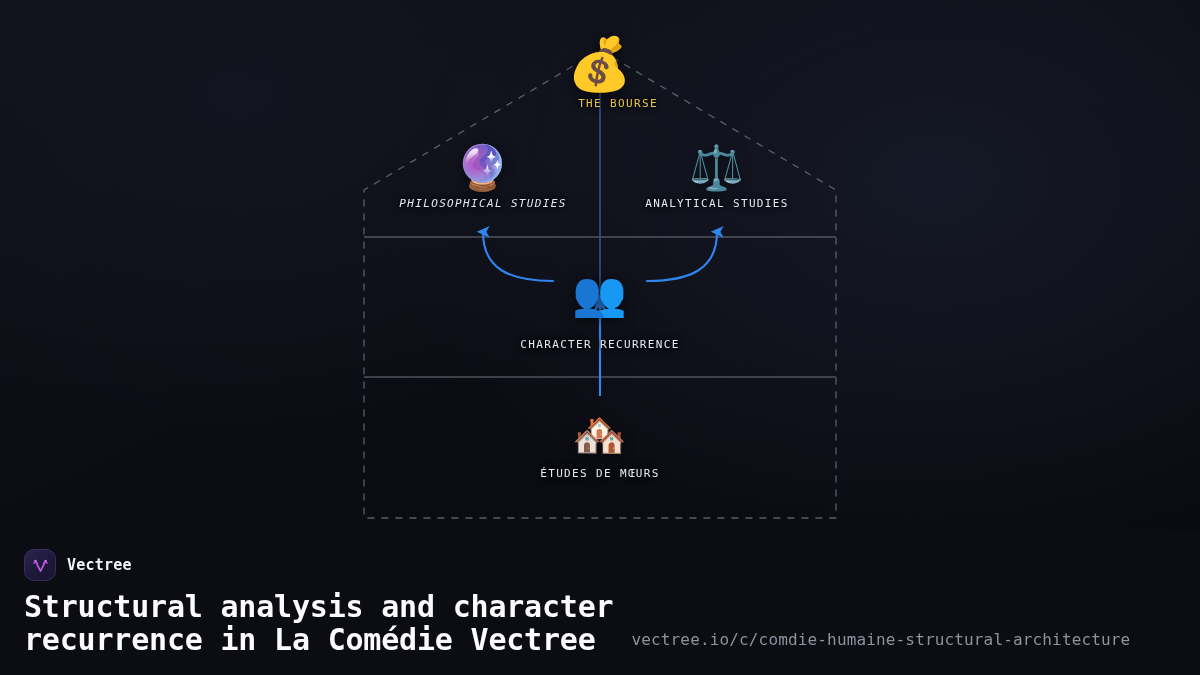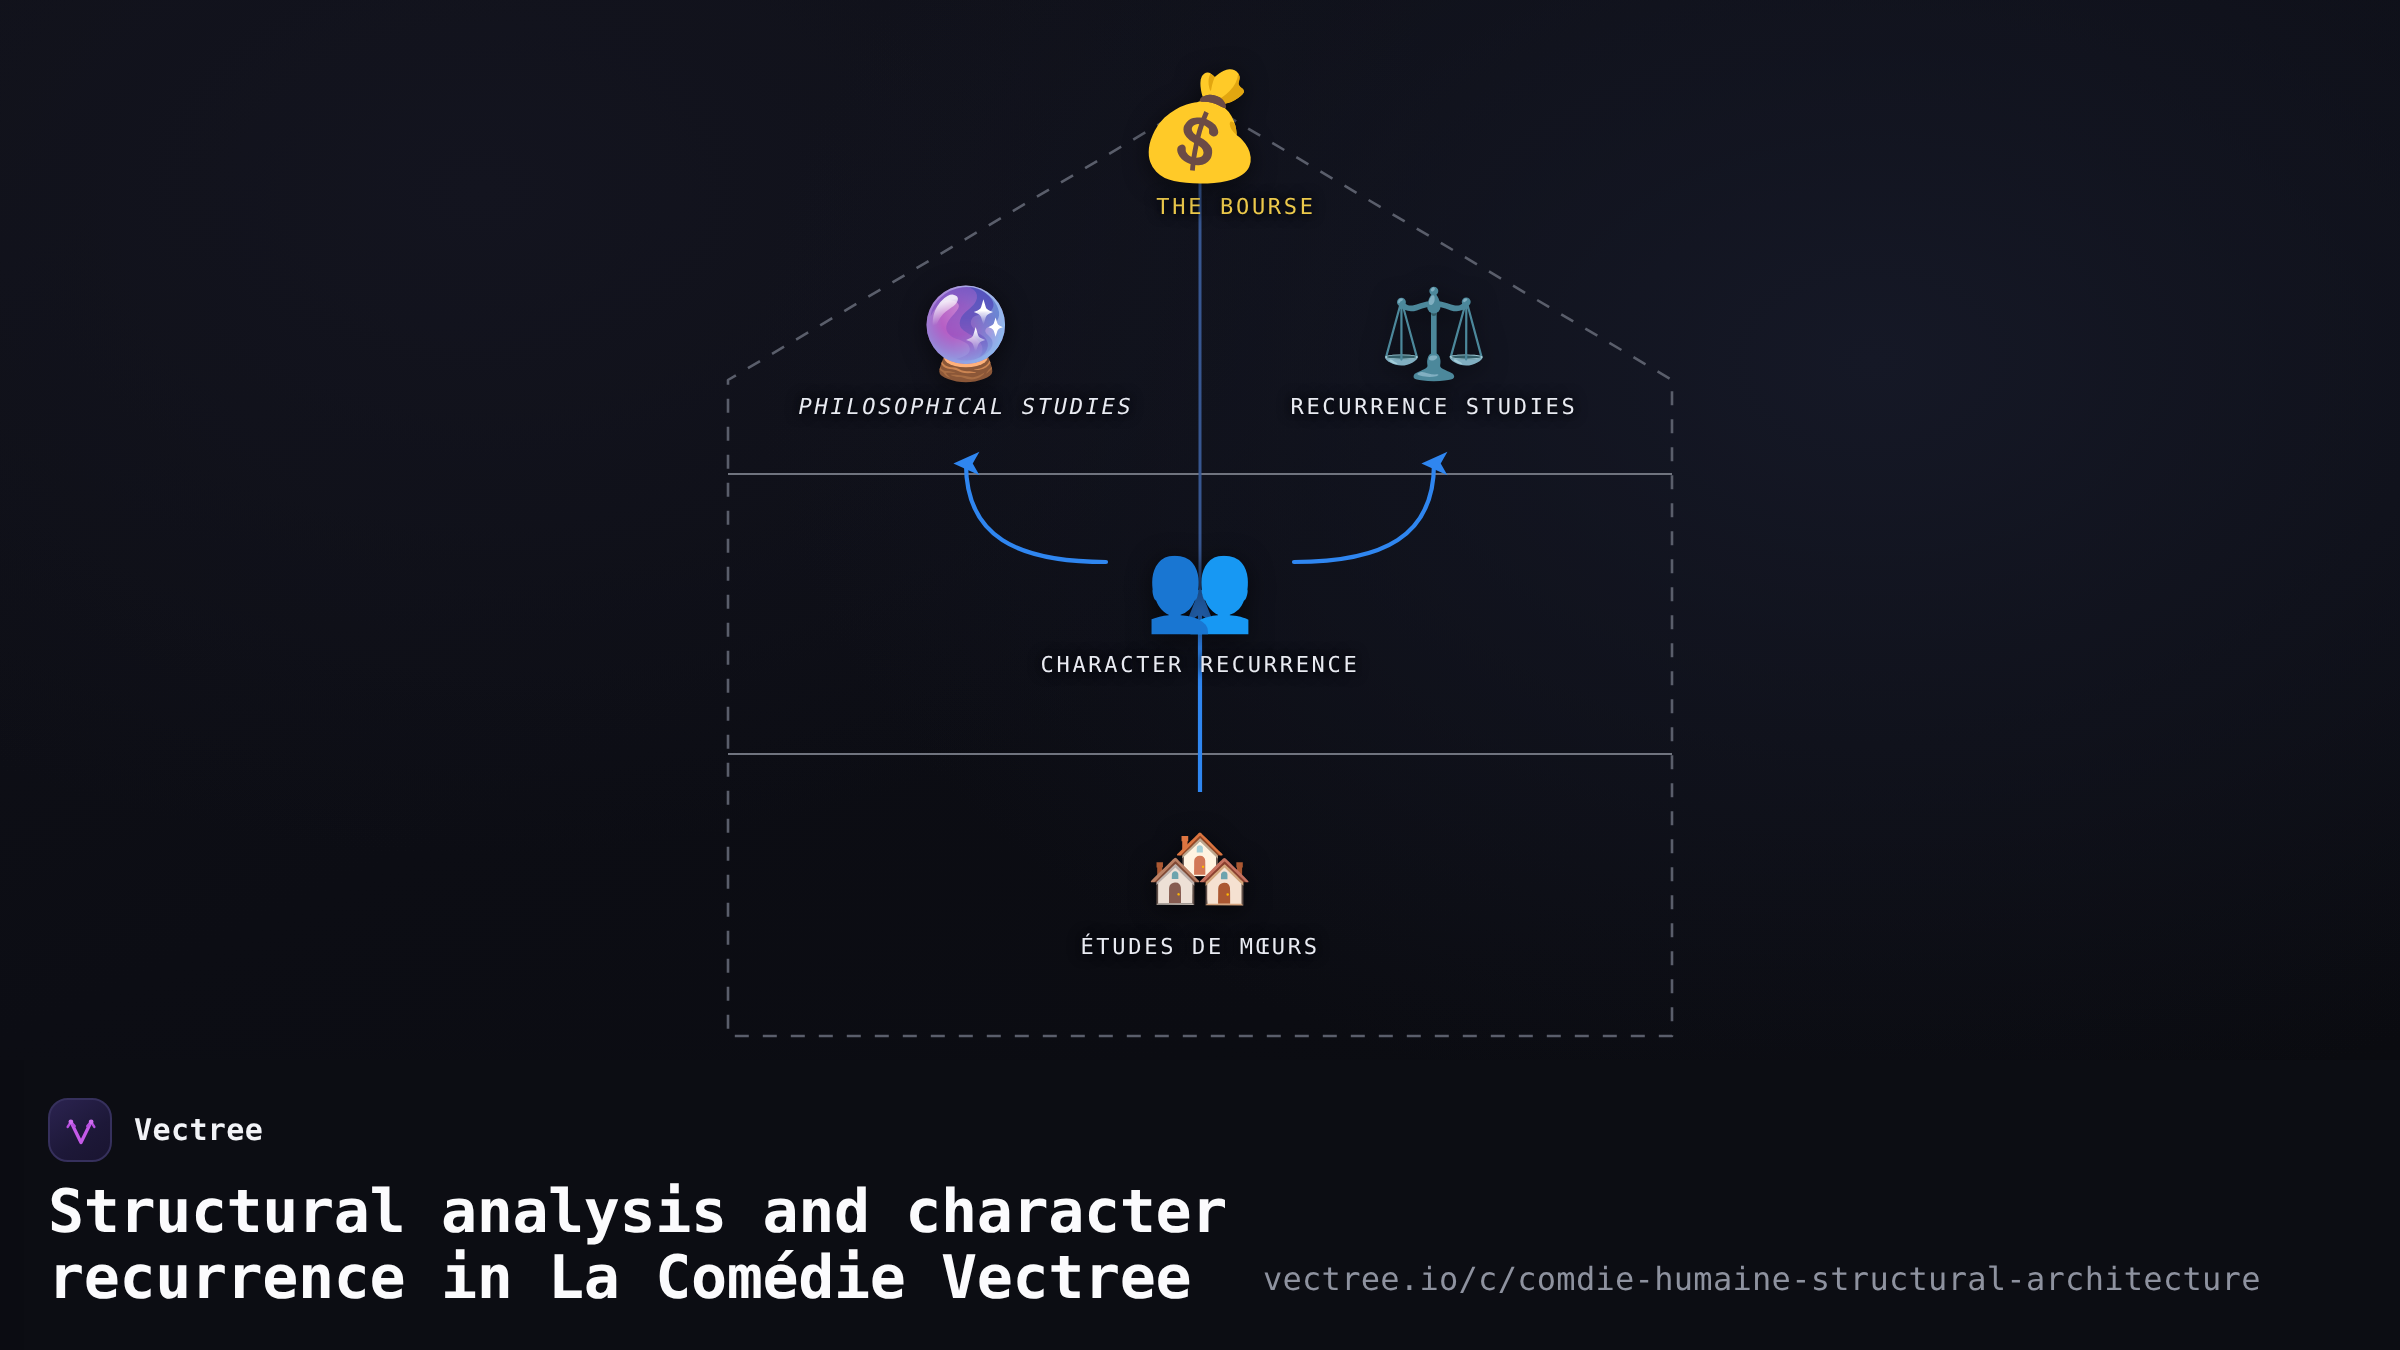--- a/index.html
+++ b/index.html
@@ -50,21 +50,21 @@
   #node-bourse .glyph   { font-size:52px; }
   #node-bourse .caption { color:#ecc94b;margin-left:36px; }
 
   #node-philosophical { left:483px; top:146px; }
   #node-analytical    { left:717px; top:146px; }
   #node-philosophical .glyph,
   #node-analytical .glyph { font-size:44px; }
 
   #node-character   { left:600px; top:272px; }
   #node-character .glyph { font-size:44px; }
-  #node-character .caption { margin-top:10px; }
+  #node-character .caption { margin-top:22px; }
 
   #node-etudes      { left:600px; top:413px; }
   #node-etudes .glyph { font-size:44px; }
   #node-etudes .caption { margin-top:10px; }
 
   
   #footer {
     position:absolute; left:12px; top:530px; width:1200px; height:145px;
     background:#0c0d13;
     padding:18px 24px 0 12px;
@@ -127,21 +127,21 @@
     <span class="caption" style="color: rgb(236, 201, 75);">THE BOURSE</span>
   </div>
 
   <div class="node" id="node-philosophical">
     <span class="glyph">🔮</span>
     <span class="caption" style="color: rgb(233, 235, 242); font-style: italic;">PHILOSOPHICAL STUDIES</span>
   </div>
 
   <div class="node" id="node-analytical">
     <span class="glyph">⚖️</span>
-    <span class="caption" style="color: rgb(233, 235, 242);">RECURRENCE STUDIES</span>
+    <span class="caption" style="color: rgb(233, 235, 242);">ANALYTICAL STUDIES</span>
   </div>
 
   <div class="node" id="node-character">
     <span class="glyph">👥</span>
     <span class="caption" style="color: rgb(233, 235, 242);">CHARACTER RECURRENCE</span>
   </div>
 
   <div class="node" id="node-etudes">
     <span class="glyph">🏘️</span>
     <span class="caption" style="color: rgb(233, 235, 242);">ÉTUDES DE MŒURS</span>

